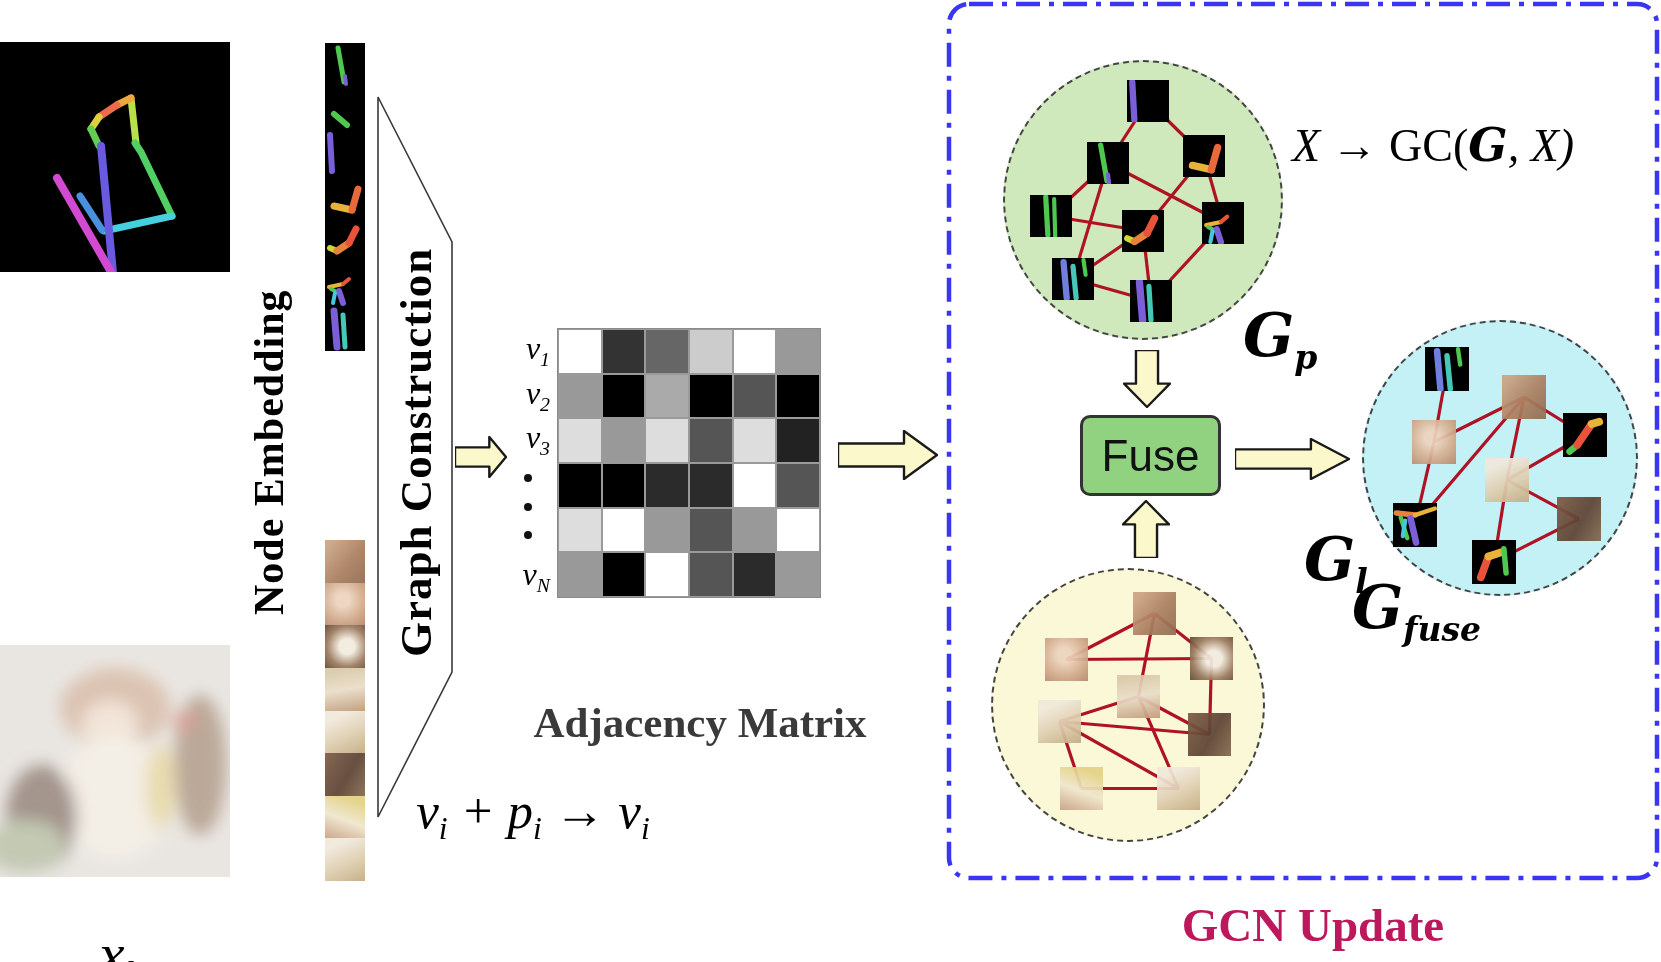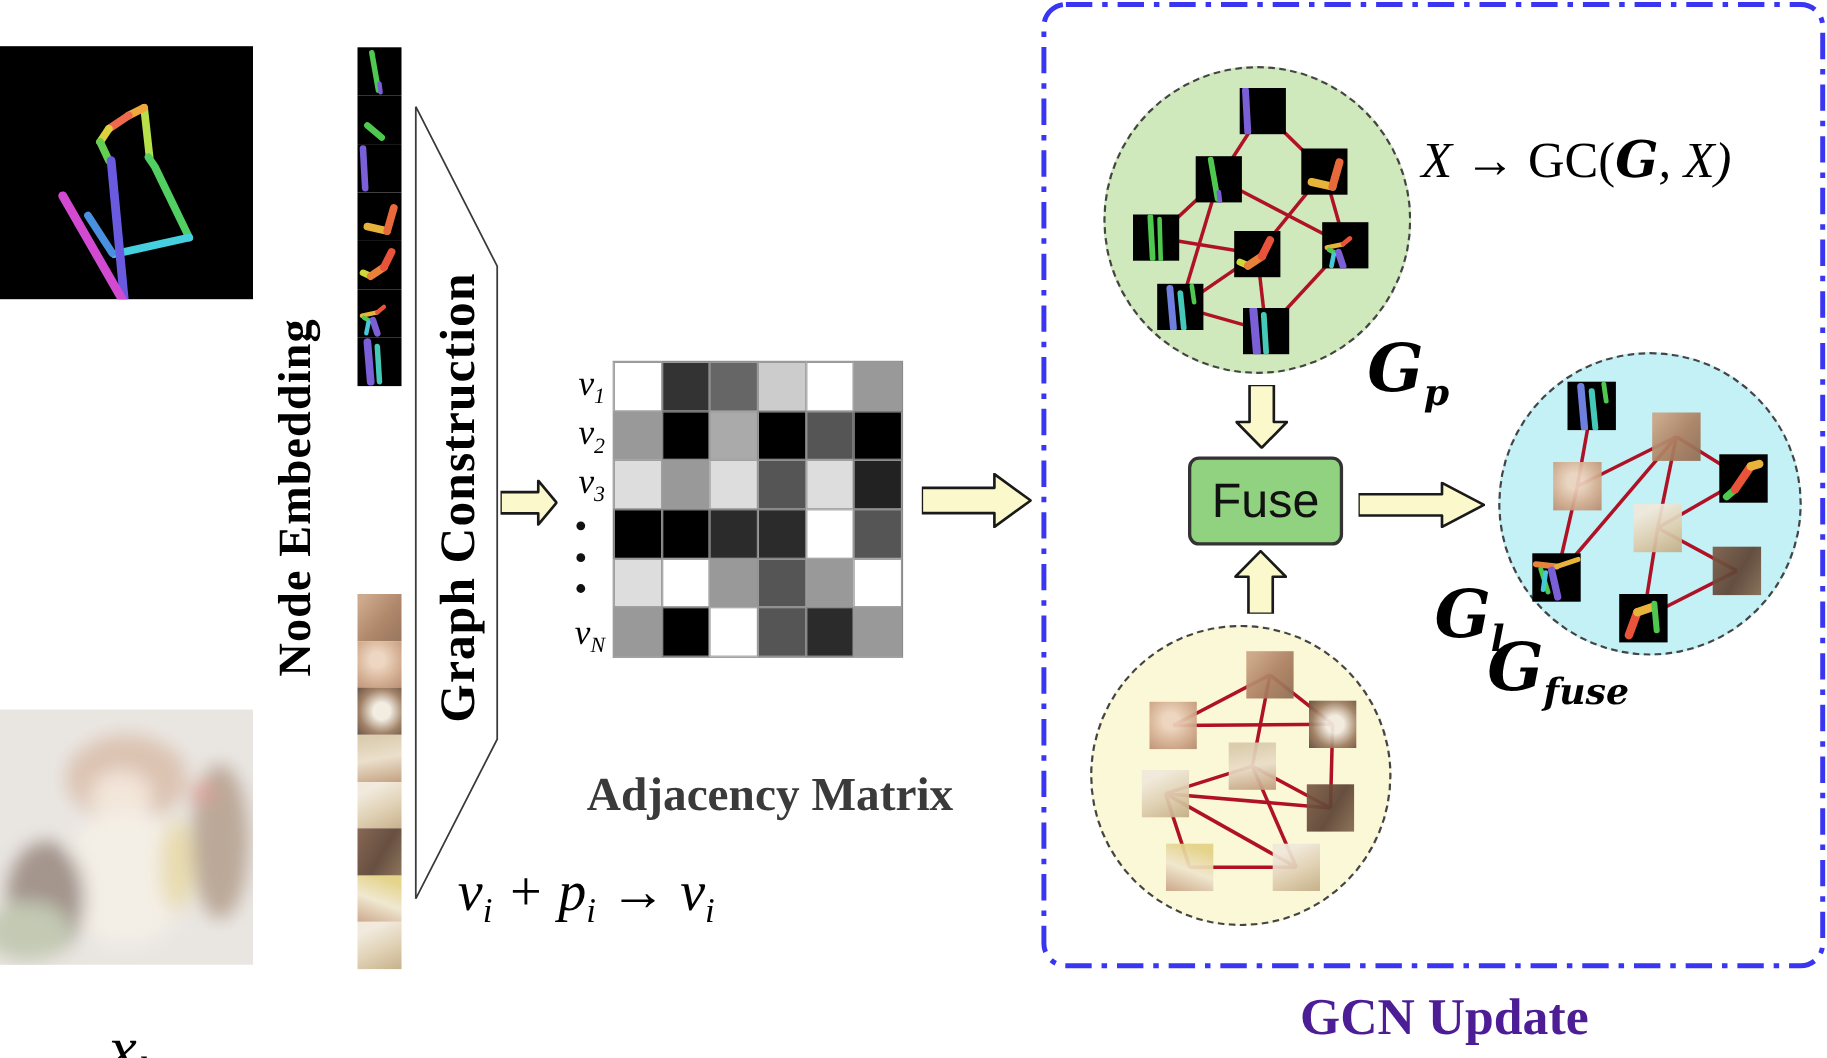--- a/index.html
+++ b/index.html
@@ -57,21 +57,21 @@
   .graph-circle{position:absolute;border-radius:50%;border:2px dashed #444;box-sizing:border-box;z-index:1;}
   .glabel{position:absolute;font-size:60px;font-weight:700;font-style:italic;
           font-family:"DejaVu Serif",serif;z-index:5;}
   .glabel sub{font-size:.55em;font-weight:600;}
   #gp-label{left:1243px;top:300px;}
   #gl-label{left:1304px;top:524px;}
   #gfuse-label{left:1352px;top:572px;}
   #fuse-button{left:1080px;top:415px;width:135px;height:75px;border-radius:10px;
                border:3px solid #333;display:flex;align-items:center;justify-content:center;
                font-family:"Liberation Sans",sans-serif;font-size:44px;color:#111;z-index:4;}
-  #gcn-title{left:1088px;top:898px;width:450px;text-align:center;font-size:47px;font-weight:700;color:#4c1d95;}
+  #gcn-title{left:1088px;top:898px;width:450px;text-align:center;font-size:47px;font-weight:700;color:#be185d;}
 
   #edges-svg{position:absolute;left:0;top:0;width:1661px;height:962px;z-index:2;pointer-events:none;}
   .patch{position:absolute;z-index:3;}
   .patch.pose{background:#000;}
   .patch svg{display:block;width:100%;height:100%;}
   .arrow-svg{position:absolute;z-index:4;}
 
   
   .photo{opacity:.93;}
   .f0{background:linear-gradient(130deg,#caa485 10%,#ab7f60 55%,#8f6b52);}

